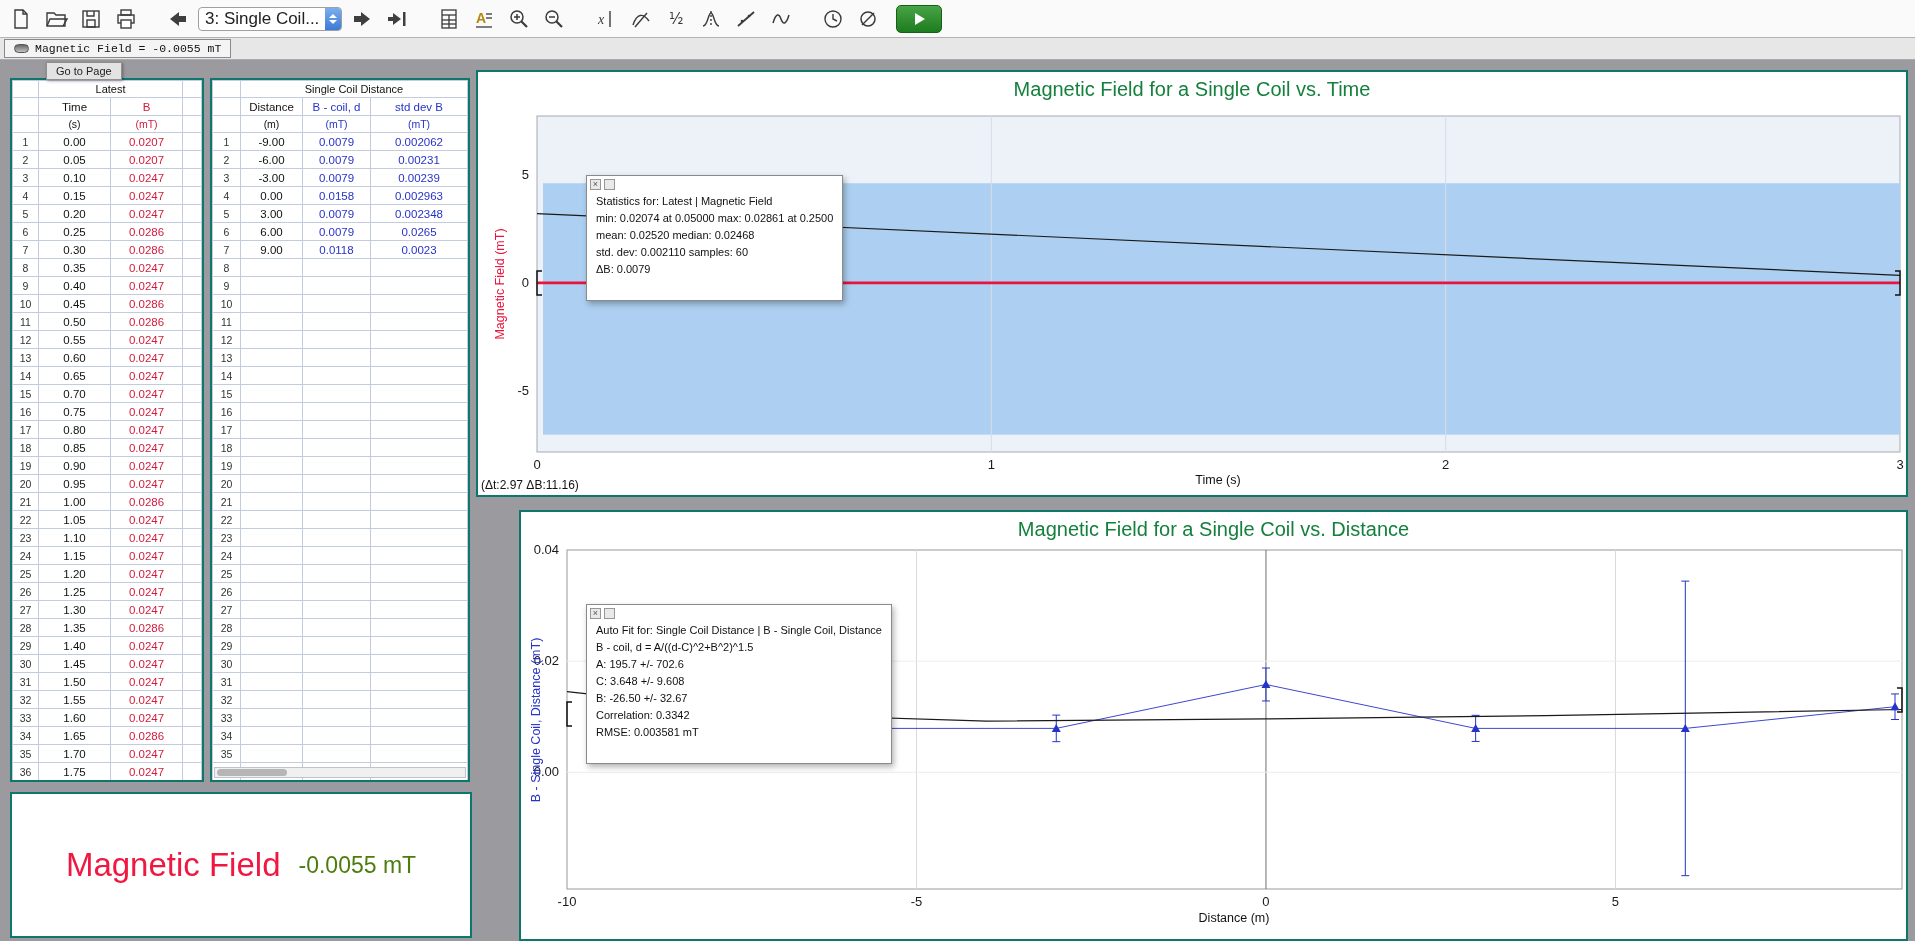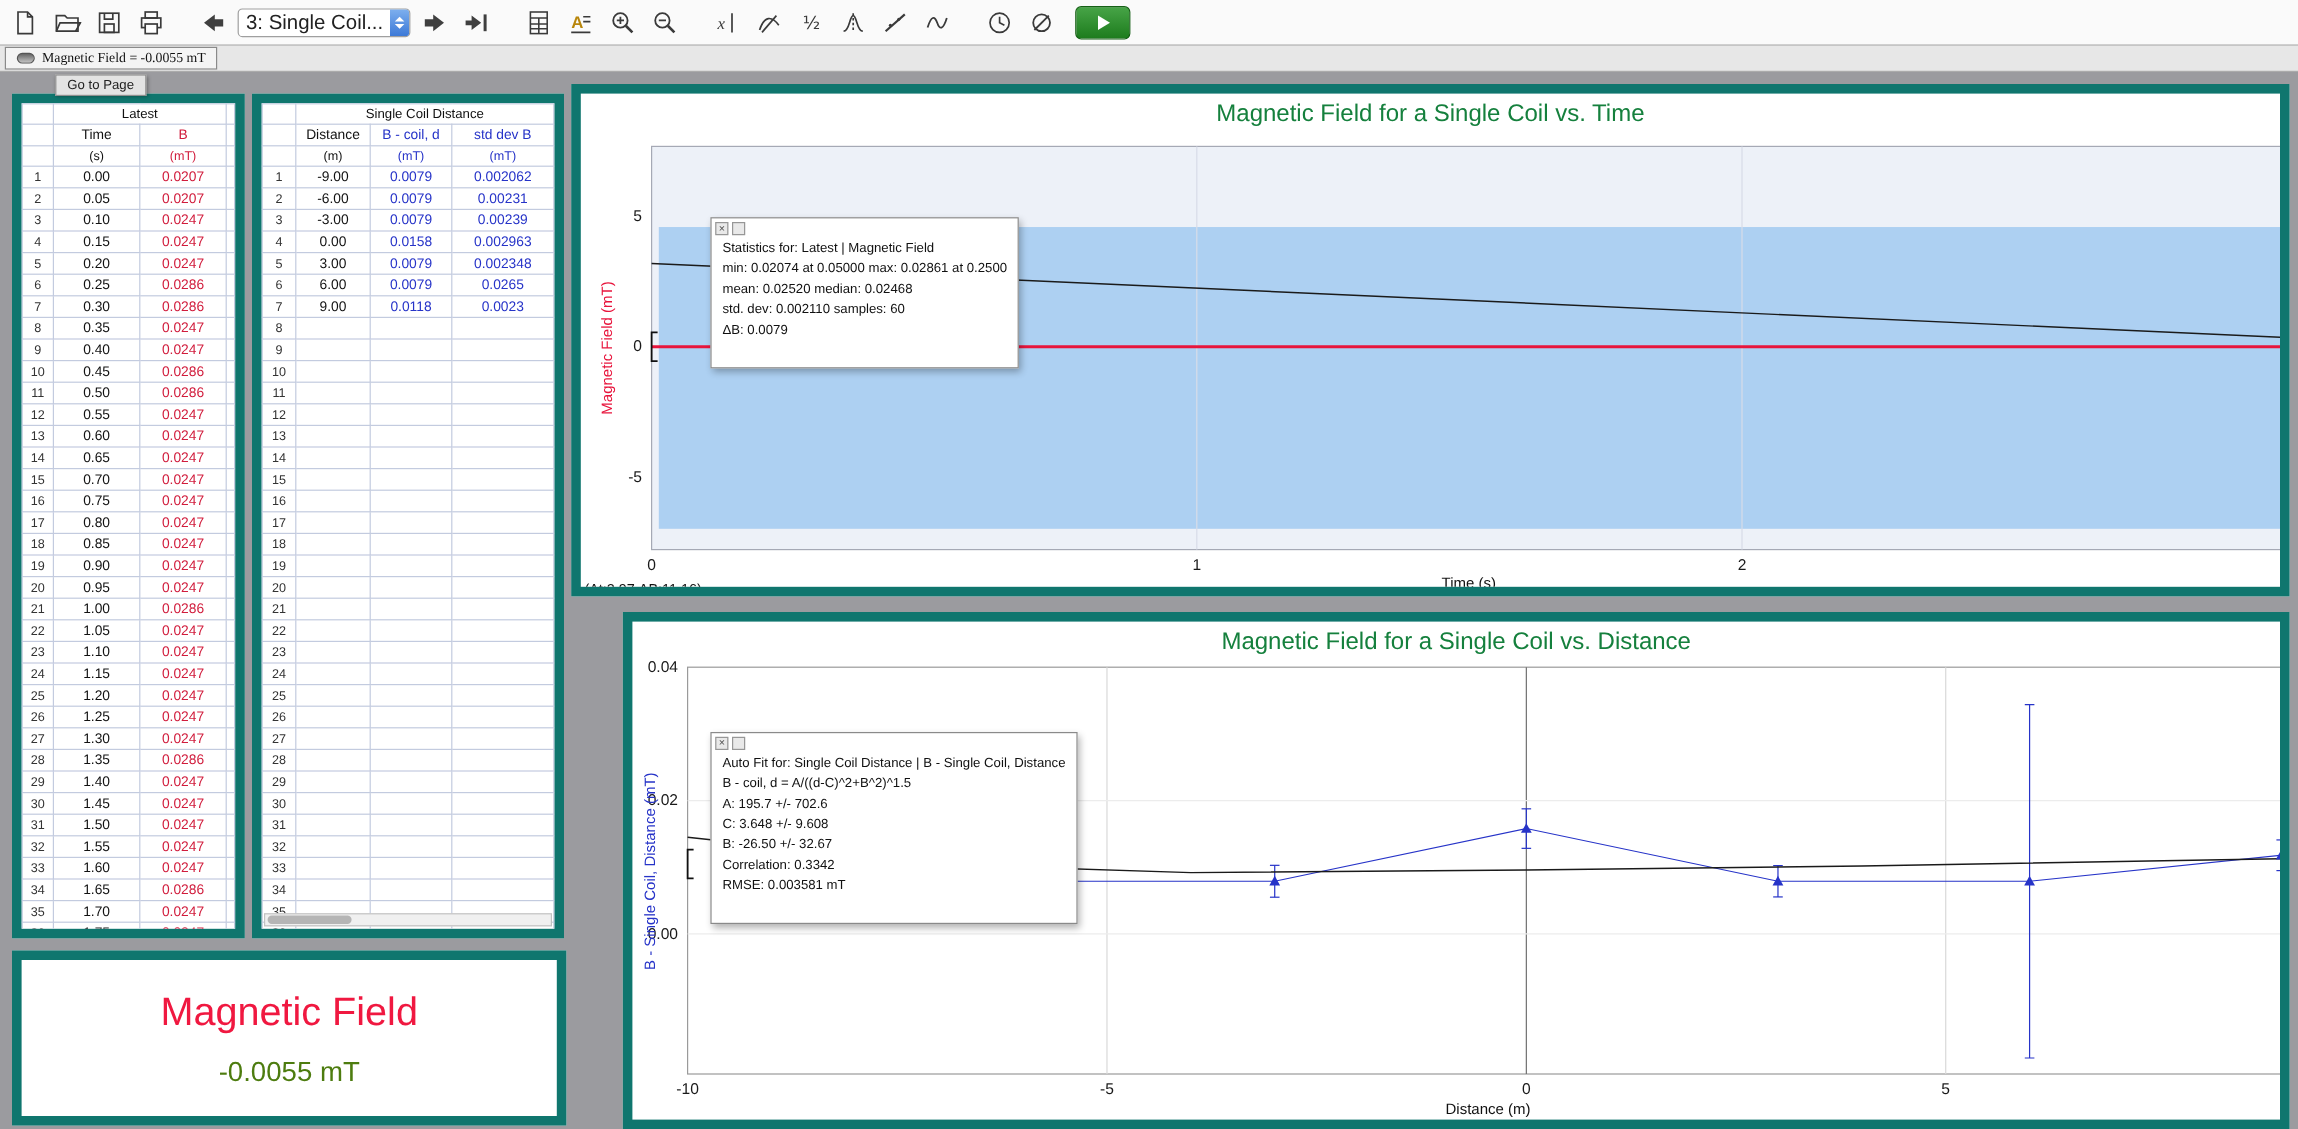--- a/index.html
+++ b/index.html
@@ -13,46 +13,46 @@
   .page-dropdown{height:24px;min-width:128px;background:#fff;border:1px solid #9f9f9f;border-radius:4px;display:flex;align-items:center;overflow:hidden;font-size:17px;color:#222}
   .page-dropdown .dd-label{flex:1;padding:0 6px;white-space:nowrap;overflow:hidden;text-overflow:ellipsis}
   .dd-arrows{width:16px;height:24px;background:linear-gradient(#7fb1ef,#3a77d6);display:flex;flex-direction:column;align-items:center;justify-content:center;gap:2px}
   .dd-arrows i{width:0;height:0;border-left:4px solid transparent;border-right:4px solid transparent;display:block}
   .dd-arrows .up{border-bottom:4px solid #fff}
   .dd-arrows .dn{border-top:4px solid #fff}
   .collect-btn{width:46px;height:28px;border-radius:5px;background:linear-gradient(#47a447,#1d7c1d);border:1px solid #156015;display:flex;align-items:center;justify-content:center;margin-left:8px}
 
   
   .readout-strip{position:absolute;left:0;top:38px;width:1915px;height:22px;background:#e7e7e7;border-bottom:1px solid #ababab;z-index:25}
-  .readout-box{position:absolute;left:4px;top:1px;height:19px;display:flex;align-items:center;gap:6px;background:#f4f4f4;border:1px solid #8a8a8a;padding:0 9px;font-family:Liberation Serif, serif;font-size:11.5px;color:#111}
+  .readout-box{position:absolute;left:4px;top:1px;height:19px;display:flex;align-items:center;gap:6px;background:#f4f4f4;border:1px solid #8a8a8a;padding:0 9px;font-family:Liberation Mono, monospace;font-size:11.5px;color:#111}
   .sensor-icon{width:15px;height:9px;border-radius:5px;background:linear-gradient(#666,#c2c2c2);border:1px solid #555;display:inline-block}
 
   .go-to-page{position:absolute;left:46px;top:62px;background:#e3e3e3;border:1px solid #8f8f8f;font-size:11px;color:#222;padding:2px 9px;z-index:40;box-shadow:1px 1px 3px rgba(0,0,0,.35)}
 
   
-  .panel{position:absolute;background:#fff;border:8px solid #0f766e}
+  .panel{position:absolute;background:#fff;border:2px solid #0f766e}
   #latest-panel{left:10px;top:78px;width:194px;height:704px;overflow:hidden}
   #distance-panel{left:210px;top:78px;width:260px;height:704px;overflow:hidden}
   #meter-panel{left:10px;top:792px;width:462px;height:146px}
   #chart0-panel{left:476px;top:70px;width:1432px;height:427px}
   #chart1-panel{left:519px;top:510px;width:1389px;height:431px}
 
   
   table.data{border-collapse:collapse;width:100%;table-layout:fixed;font-size:11.5px;color:#111}
   table.data td{border:1px solid #c3cbdf;height:18px;text-align:center;overflow:hidden;white-space:nowrap;padding:0 1px}
   table.data .title-row td{height:17px;font-size:11px}
   table.data .unit-row td{height:17px;font-size:10.5px}
   td.rn{font-size:10.5px;color:#333}
   .red{color:#d11c3c}
   .blue{color:#2633c8}
   .hscrollbar{position:absolute;left:2px;right:2px;bottom:2px;height:11px;background:#f0f0f0;border:1px solid #c2c2c2;z-index:5}
   .hthumb{width:70px;height:7px;margin:1px 0 0 2px;background:#b5b5b5;border-radius:4px}
 
   
-  #meter-panel{display:flex;flex-direction:column;align-items:center;justify-content:center;gap:18px}
+  #meter-panel{display:flex;flex-direction:row;align-items:center;justify-content:center;gap:18px}
   .meter-title{font-size:33px;color:#f01840}
   .meter-value{font-size:23px;color:#4d7c0f}
 
   
   .chart-panel{overflow:hidden}
   .chart-title{position:absolute;left:0;right:0;top:6px;text-align:center;font-size:20px;color:#15803d}
   .chart-svg{position:absolute;left:0;top:0}
   .ylabel{position:absolute;white-space:nowrap;transform:translate(-50%,-50%) rotate(-90deg);font-size:12.5px}
   .xlabel{position:absolute;transform:translateX(-50%);font-size:12.5px;color:#111}
   #chart0-panel .ylabel{left:22px;top:212px}

